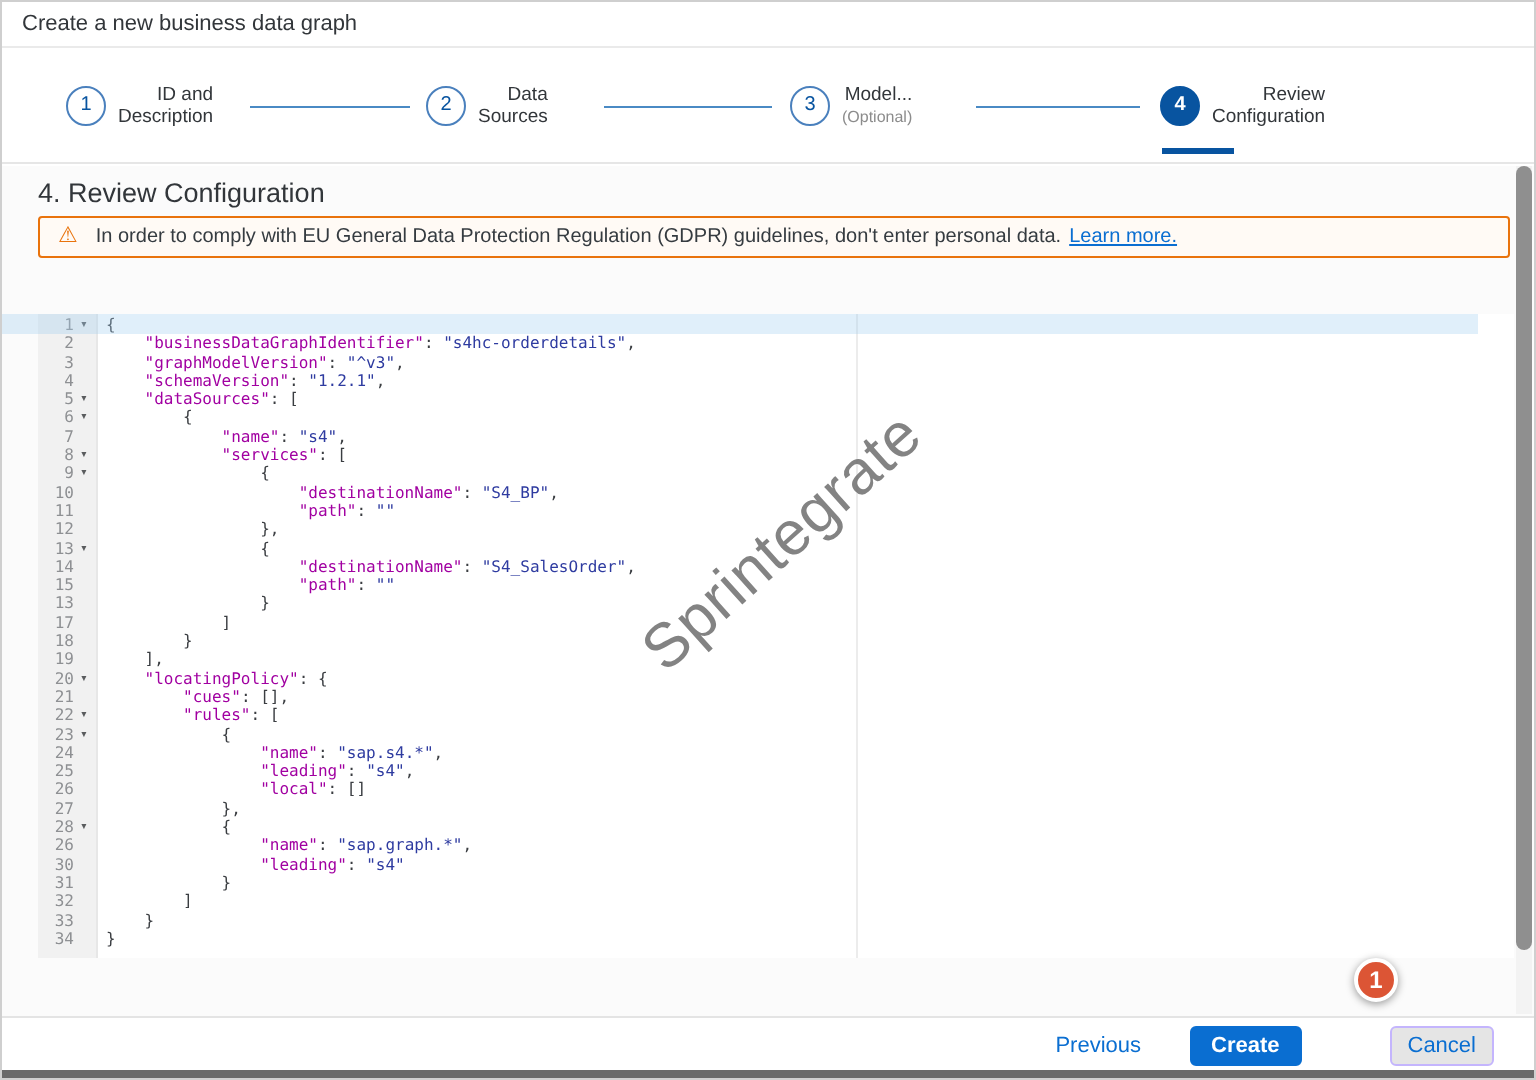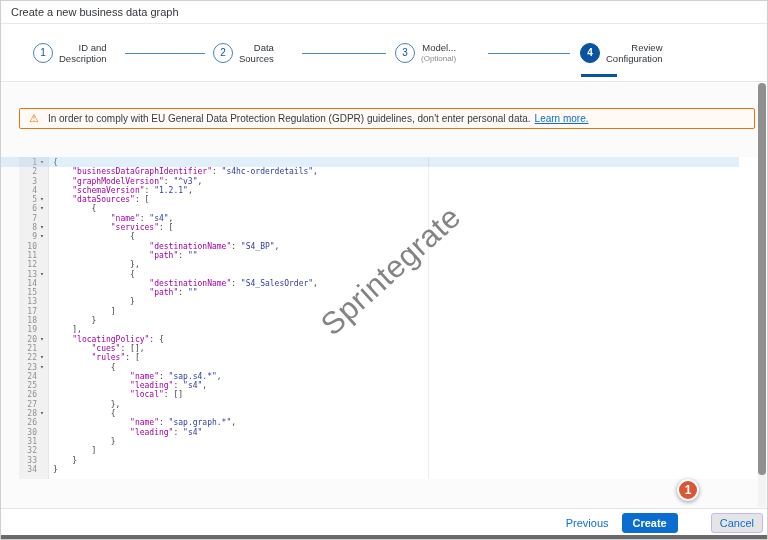--- a/index.html
+++ b/index.html
@@ -63,21 +63,21 @@
            background:#dc5535; border:2px solid #fff; box-shadow:0 1px 4px rgba(0,0,0,.4);
            color:#fff; font-size:12px; font-weight:bold; text-align:center; line-height:18px; z-index:8; }
 
   
   .scroll-track { position:absolute; right:1px; top:82px; width:8px; height:424px; background:#f3f3f3; }
   .scroll-thumb { position:absolute; right:1px; top:82px; width:8px; height:392px; background:#8f8f8f; border-radius:4px; cursor:pointer; }
 
   
   .footer { position:absolute; left:0; top:507px; width:100%; height:29px; background:#fff;
             border-top:1px solid #e4e4e4; display:flex; align-items:center; justify-content:flex-end;
-            gap:9px; padding-right:4px; }
+            gap:20px; padding-right:20px; }
   .btn { height:20px; font-size:11px; border-radius:3px; cursor:pointer; display:flex; align-items:center; }
   .btn-text { color:#0a6ed1; background:transparent; border:none; padding:0 4px; }
   .btn-primary { background:#0a6ed1; color:#fff; border:1px solid #0a6ed1; padding:0 10px; font-weight:bold;text-align:right; }
   .btn-default { background:#e5e5e5; color:#0a6ed1; border:1px solid #c4b5fd; padding:0 8px;margin-left:24px; }
   .bottom-edge { position:absolute; left:0; bottom:0; width:100%; height:4px; background:#6a6a6a; }
 </style>
 </head>
 <body>
 
 <div class="window">
@@ -110,20 +110,21 @@
 
     <div class="step-circle active" style="left:579px">4</div>
     <div class="step-label" style="left:605px">
       <div>Review</div>
       <div>Configuration</div>
     </div>
     <div class="active-underline" style="left:580px"></div>
   </div>
 
   <div class="content">
+    <div class="section-heading">4. Review Configuration</div>
 
     <div class="warning">
       <span class="w-icon">⚠</span>
       <span class="w-text">In order to comply with EU General Data Protection Regulation (GDPR) guidelines, don't enter personal data.</span>
       <span class="w-link">Learn more.</span>
     </div>
 
 
     <div class="editor">
       <div class="gutter">

